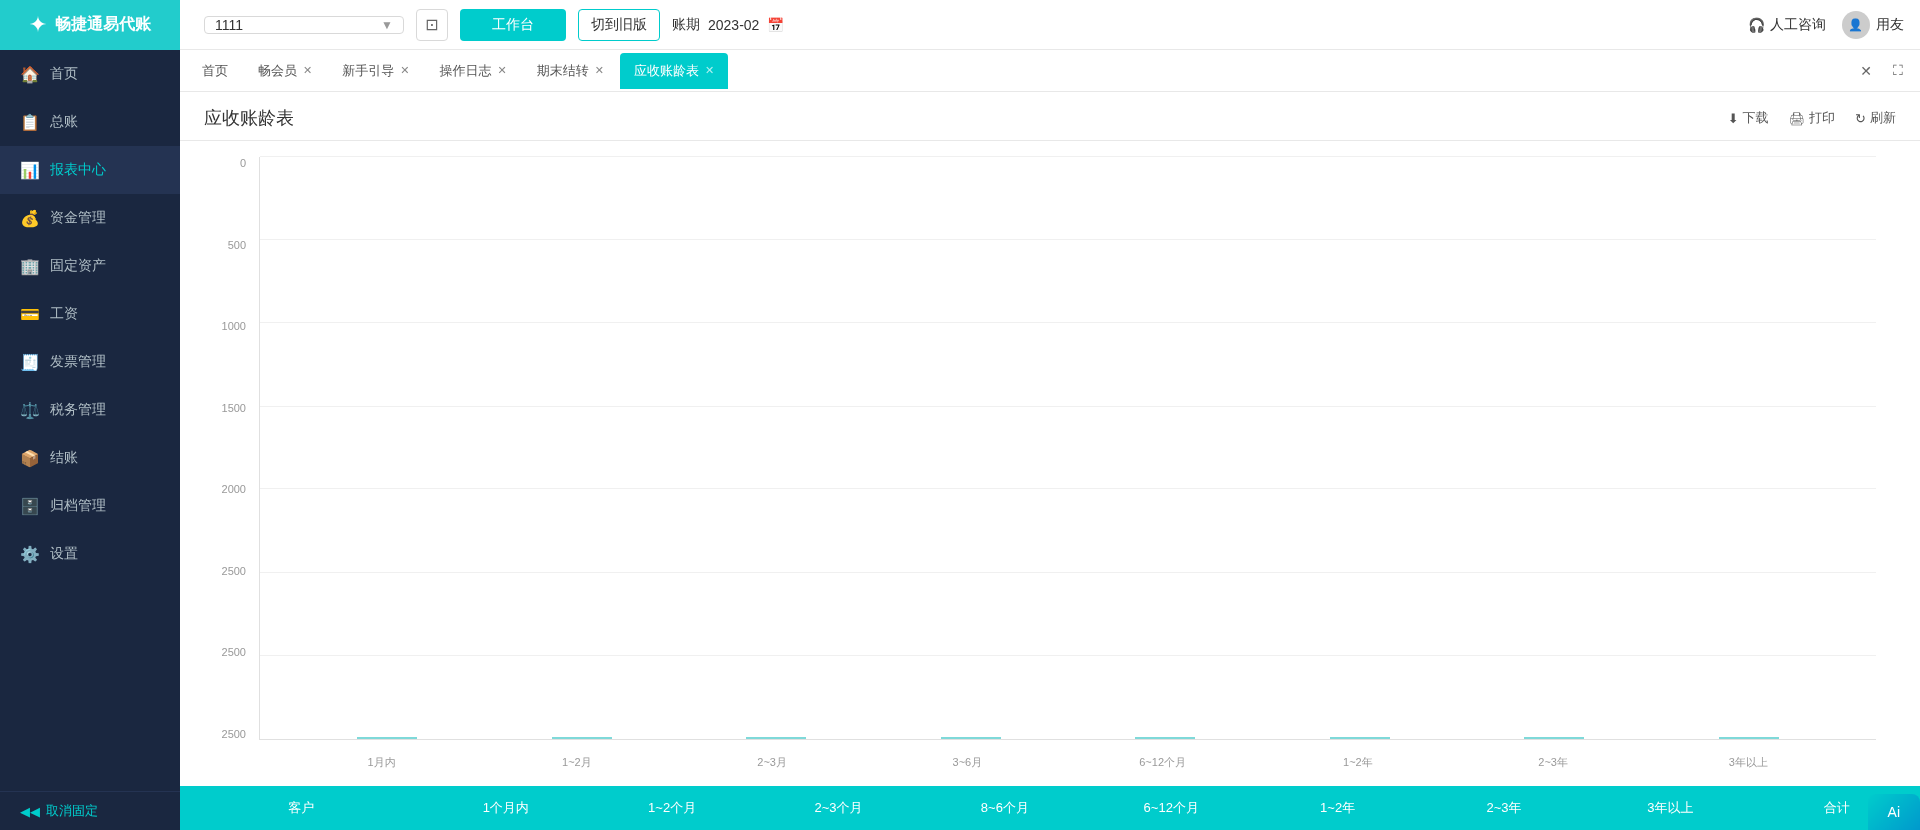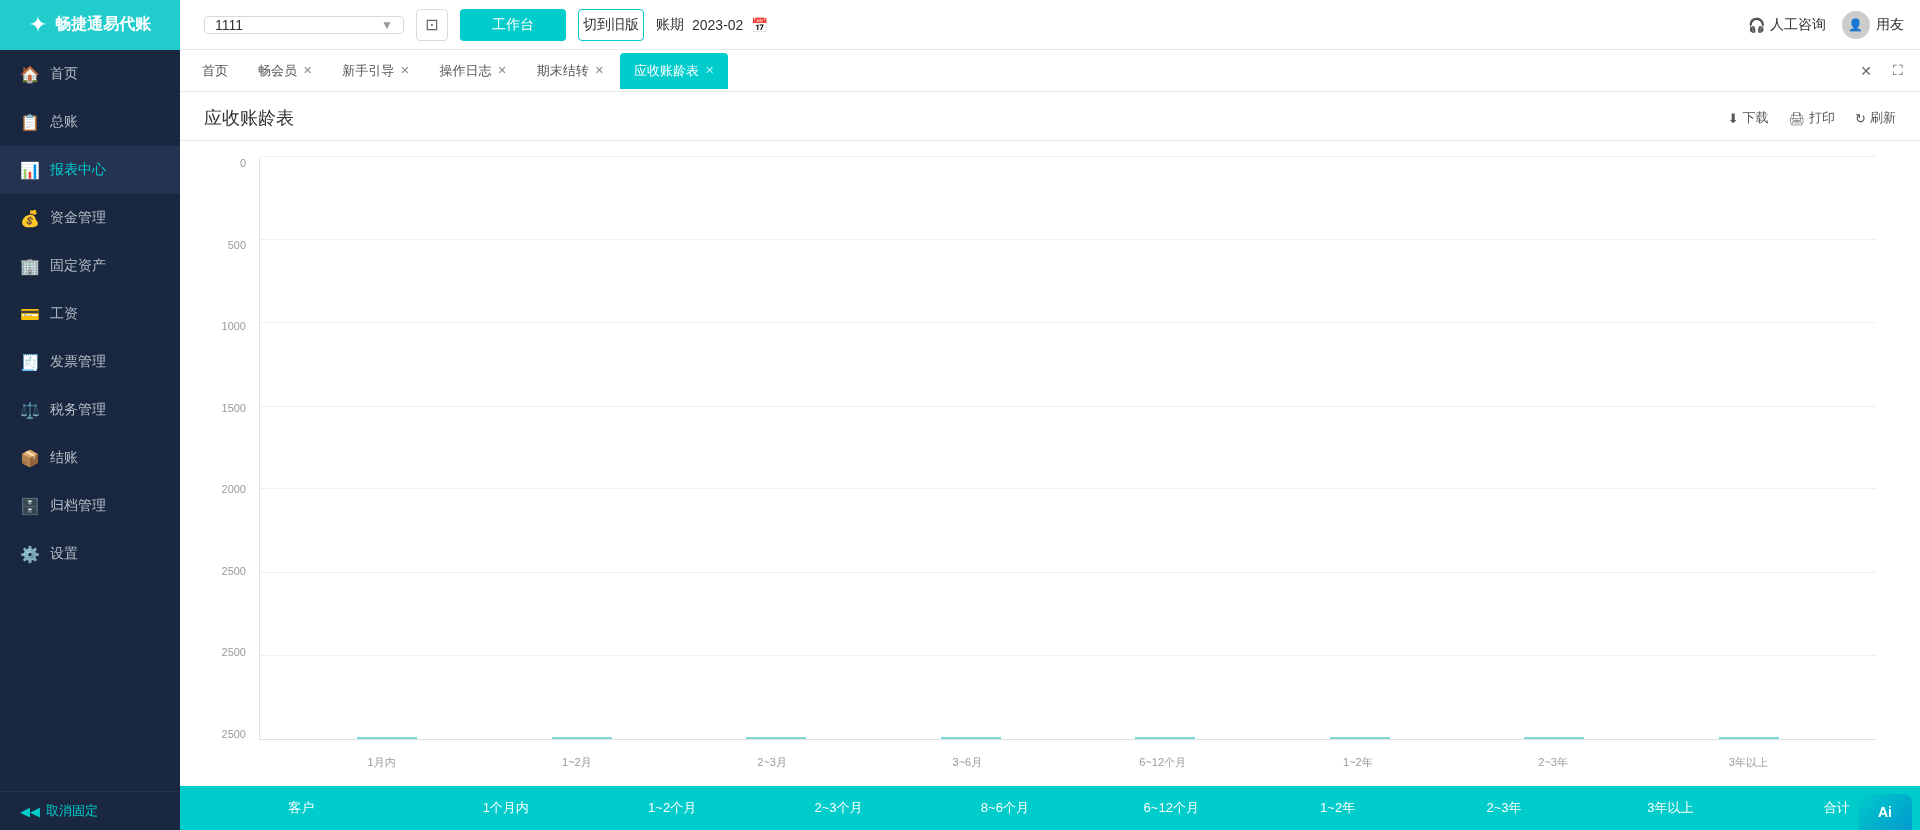--- a/index.html
+++ b/index.html
@@ -28,21 +28,21 @@
       width: 32px; height: 32px; border: 1px solid #d9d9d9; border-radius: 4px;
       display: flex; align-items: center; justify-content: center; cursor: pointer;
       background: #fff; color: #666; font-size: 16px;
     }
     .workbench-btn {
       background: #00cccc; color: #fff; border: none; border-radius: 4px;
       padding: 6px 32px; font-size: 14px; cursor: pointer; height: 32px;
     }
     .switch-btn {
       border: 1px solid #00cccc; color: #333; background: #fff; border-radius: 4px;
-      padding: 6px 4px; font-size: 14px; cursor: pointer; height: 32px;
+      padding: 6px 12px; font-size: 14px; cursor: pointer; height: 32px;
     }
     .period-area { display: flex; align-items: center; gap: 8px; font-size: 14px; color: #333; }
     .header-right { margin-left: auto; display: flex; align-items: center; gap: 16px; }
     .consult-btn { display: flex; align-items: center; gap: 4px; color: #333; font-size: 14px; cursor: pointer; }
     .user-area { display: flex; align-items: center; gap: 6px; color: #333; font-size: 14px; cursor: pointer; }
     .avatar { width: 28px; height: 28px; border-radius: 50%; background: #ccc; display: flex; align-items: center; justify-content: center; color: #fff; font-size: 12px; }
 
     
     .main-layout { display: flex; flex: 1; overflow: hidden; }
 
@@ -124,23 +124,23 @@
     
     .table-header {
       display: flex; background: #00cccc; color: #fff; font-size: 13px;
       flex-shrink: 0; height: 44px; align-items: center;
     }
     .th-cell { flex: 1; text-align: center; padding: 0 7px; }
     .th-cell:first-child { flex: 1.5; }
 
     
     .ai-bubble {
-      position: fixed; bottom: 0; right: 8px;
+      position: fixed; bottom: 0; right: 0;
       background: linear-gradient(135deg, #00cccc, #0099cc);
-      color: #fff; font-size: 14px; font-weight: bold;
+      color: #fff; font-size: 14px; font-weight: normal;
       padding: 10px 20px; border-radius: 8px 8px 0 0;
       cursor: pointer; z-index: 9999;
       display: flex; align-items: flex-end; gap: 4px;
     }
   </style>
 </head>
 <body>
 
 <div class="top-header">
   <div class="logo-area">

